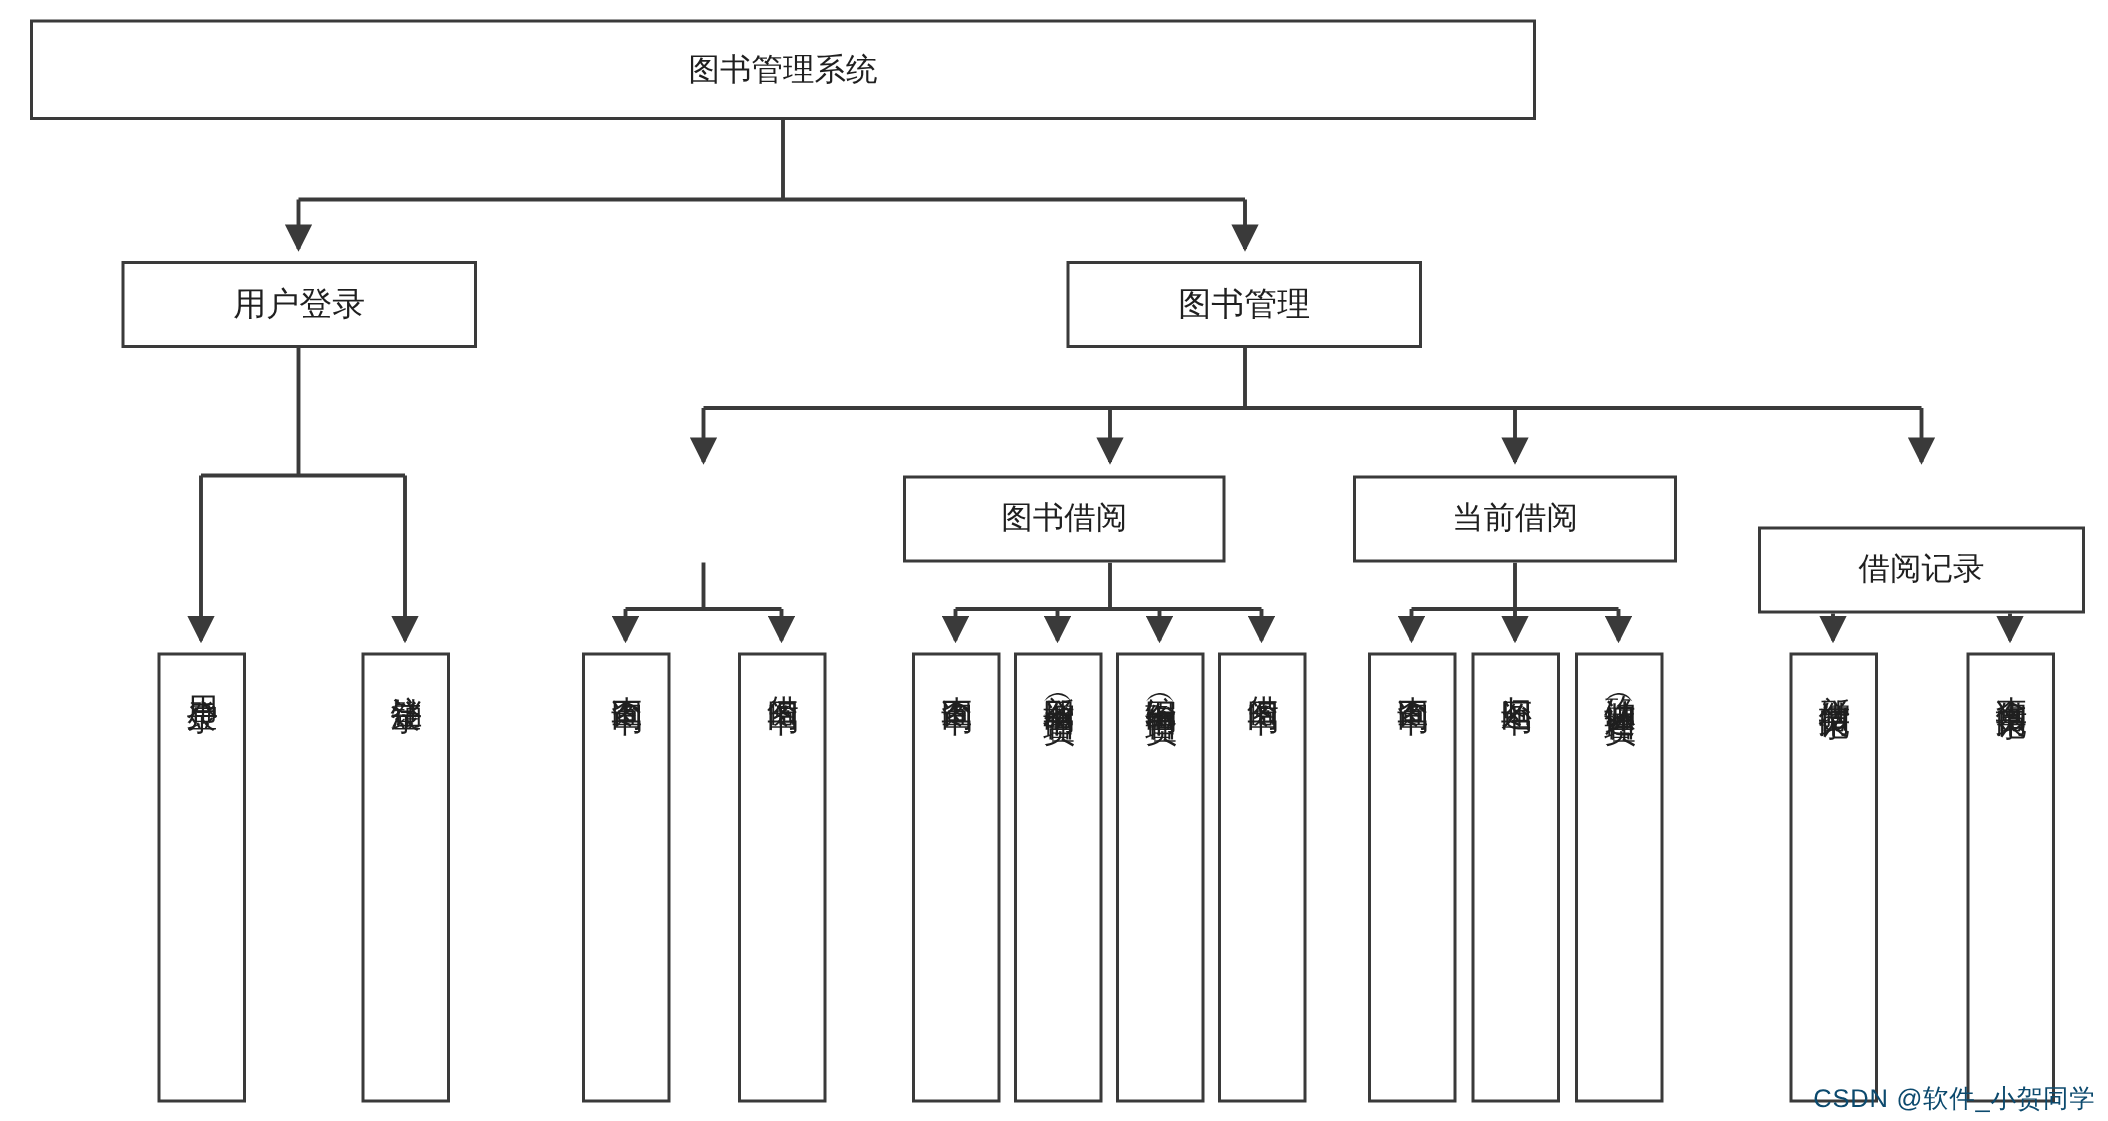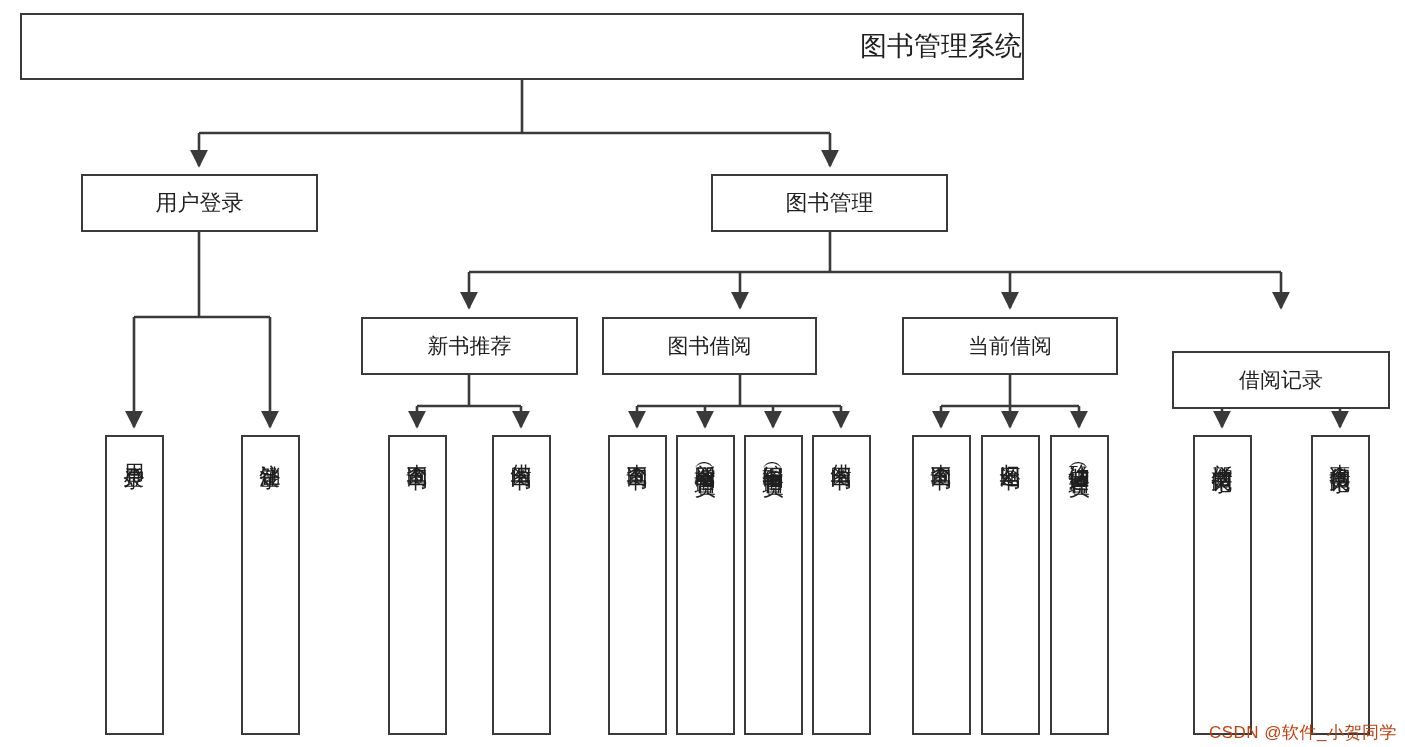--- a/index.html
+++ b/index.html
@@ -33,22 +33,21 @@
     border: 2px solid #3a3a3a;
     display: flex;
     align-items: center;
     justify-content: center;
     color: #1f1f1f;
     text-align: center;
     line-height: 1.12;
     z-index: 2;
   }
   .node.level-0 {
-    font-size: 27px;
-    justify-content: flex-end;
+    font-size: 21px;
   }
   .node.level-1 {
     font-size: 22px;
   }
   .node.level-2 {
     font-size: 21px;
   }
   .node.leaf {
     font-size: 21px;
     align-items: flex-start;
@@ -63,21 +62,21 @@
     white-space: nowrap;
   }
   .node .htext {
     white-space: nowrap;
   }
   .watermark {
     position: absolute;
     right: 8px;
     bottom: 3px;
     font-size: 17px;
-    color: #c2410c;
+    color: #0c4a6e;
     letter-spacing: 0.5px;
     z-index: 5;
     white-space: nowrap;
     pointer-events: none;
   }
 </style>
 </head>
 <body>
 
 <div id="canvas">
@@ -136,23 +135,20 @@
     <span class="htext">图书管理系统</span>
   </div>
 
   <div class="node level-1" style="left:81px; top:174px; width:237px; height:58px;">
     <span class="htext">用户登录</span>
   </div>
   <div class="node level-1" style="left:711px; top:174px; width:237px; height:58px;text-align:center;">
     <span class="htext">图书管理</span>
   </div>
 
-  <div class="node level-2" style="left:361px; top:317px; width:217px; height:58px;">
-    <span class="htext">新书推荐</span>
-  </div>
   <div class="node level-2" style="left:602px; top:317px; width:215px; height:58px;">
     <span class="htext">图书借阅</span>
   </div>
   <div class="node level-2" style="left:902px; top:317px; width:216px; height:58px;align-items:center;">
     <span class="htext">当前借阅</span>
   </div>
   <div class="node level-2" style="left:1172px; top:317px; width:218px; height:58px;margin-top:34px;">
     <span class="htext">借阅记录</span>
   </div>
 

